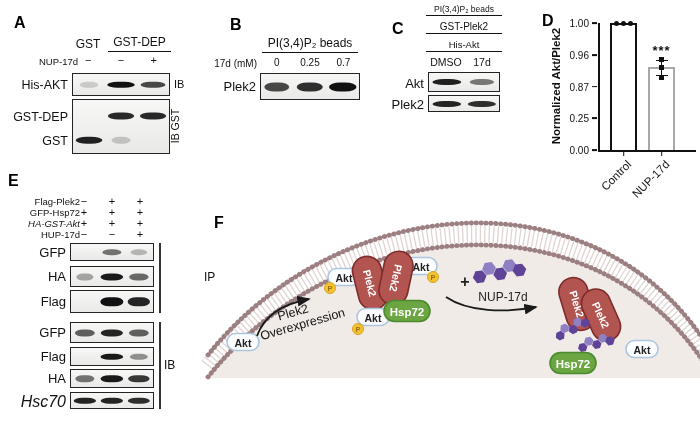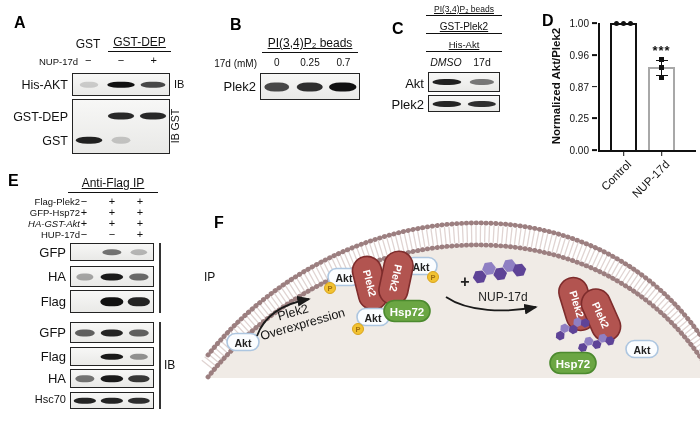--- a/index.html
+++ b/index.html
@@ -7,21 +7,21 @@
        font-family:"Liberation Sans",sans-serif;color:#111;}
   .abs{position:absolute;}
   .plabel{position:absolute;font-weight:700;font-size:16px;color:#000;}
   .blot{position:absolute;border:1.5px solid #232323;box-sizing:border-box;
         background:linear-gradient(180deg,#f7f7f6,#e9e9e7);}
   .bandrow{position:absolute;left:0;top:0;right:0;bottom:0;}
   .band{position:absolute;background:#111;border-radius:50%/62%;filter:blur(.6px);}
   .rlab{position:absolute;text-align:right;white-space:nowrap;}
   .cx{transform:translateX(-50%);}
   .ctr{text-align:center;}
-  .uline{border-bottom:1.4px solid #111;padding-bottom:2px;text-decoration:underline;}
+  .uline{border-bottom:1.4px solid #111;padding-bottom:2px;}
   .signs{position:absolute;height:13px;}
   .signs span{position:absolute;top:0;transform:translateX(-50%);}
   .vline{position:absolute;width:1.5px;background:#333;}
   .vtext{position:absolute;transform:rotate(-90deg);transform-origin:center;
          text-align:center;white-space:nowrap;}
   
   #plot{position:absolute;left:598px;top:23px;width:96px;height:127px;
         border-left:2px solid #111;border-bottom:2px solid #111;box-sizing:content-box;}
   #yaxis{position:absolute;left:560px;top:23px;width:37px;height:131px;}
   .ytick-label{position:absolute;right:8px;width:30px;text-align:right;font-size:10px;color:#111;}
@@ -88,21 +88,21 @@
       <span class="band" style="left: 50%; top: 50%; width: 26%; height: 9px; opacity: 0.868; transform: translate(-50%, -50%) scaleX(1.043);"></span>
       <span class="band" style="left: 83.3333%; top: 50%; width: 26%; height: 9px; opacity: 1; transform: translate(-50%, -50%) scaleX(1.1);"></span>
     </div>
   <div class="rlab" style="left:196px;top:79px;width:60px;font-size:13px;">Plek2</div>
 
   <div class="plabel" style="left:392px;top:20px;">C</div>
   <div class="abs ctr uline" style="left:426px;top:4px;width:76px;font-size:8.5px;padding-bottom:1px;">PI(3,4)P₂ beads</div>
   <div class="abs ctr uline" style="left:426px;top:21px;width:76px;font-size:10px;padding-bottom:1px;">GST-Plek2</div>
   <div class="abs ctr uline" style="left:426px;top:39px;width:76px;font-size:9.5px;padding-bottom:1px;">His-Akt</div>
   <div class="signs" style="left:428px;top:56px;width:72px;font-size:10.5px;">
-      <span style="left: 25%; font-style: italic;">DMSO</span>
+      <span style="left: 25%;">DMSO</span>
       <span style="left: 75%;">17d</span>
     </div>
   <div class="blot" style="left:428px;top:72px;width:72px;height:20px;">
       <span class="band" style="left: 25%; top: 50%; width: 39%; height: 6px; opacity: 0.9296; transform: translate(-50%, -50%) scaleX(1.0696);"></span>
       <span class="band" style="left: 75%; top: 50%; width: 39%; height: 6px; opacity: 0.5424; transform: translate(-50%, -50%) scaleX(0.9024);"></span>
     </div>
   <div class="rlab" style="left:384px;top:76px;width:40px;font-size:13px;">Akt</div>
   <div class="blot" style="left:428px;top:95px;width:72px;height:17px;">
       <span class="band" style="left: 25%; top: 50%; width: 39%; height: 6px; opacity: 0.912; transform: translate(-50%, -50%) scaleX(1.062);"></span>
       <span class="band" style="left: 75%; top: 50%; width: 39%; height: 6px; opacity: 0.868; transform: translate(-50%, -50%) scaleX(1.043);"></span>
@@ -136,21 +136,20 @@
       <div class="sq" style="left: 59.1px; top: 52.21px;"></div>
       <div class="errbar" style="left: 60.75px; top: 37.465px; height: 15.24px;"></div>
       <div class="errcap" style="left: 55.5px; top: 36.715px;"></div>
       <div class="errcap" style="left: 55.5px; top: 51.955px;"></div>
       <div class="sig" style="left: 61.5px; top: 20.465px;">***</div>
       <div class="xtick" style="left: 61.5px;"></div>
       <div class="xlabel" style="right: 32.5px;">NUP-17d</div>
     </div>
 
   <div class="plabel" style="left:8px;top:172px;">E</div>
-  <div class="abs ctr uline" style="left:68px;top:176px;width:90px;font-size:12px;">Anti-Flag IP</div>
 
   <div class="rlab" style="left:10px;top:196px;width:70px;font-size:9.5px;">Flag-Plek2</div>
   <div class="signs" style="left:70px;top:195px;width:84px;font-size:11px;">
       <span style="left: 16.6667%;">−</span>
       <span style="left: 50%;">+</span>
       <span style="left: 83.3333%;">+</span>
     </div>
   <div class="rlab" style="left:10px;top:207px;width:70px;font-size:9.5px;">GFP-Hsp72</div>
   <div class="signs" style="left:70px;top:206px;width:84px;font-size:11px;">
       <span style="left: 16.6667%;">+</span>
@@ -204,21 +203,21 @@
       <span class="band" style="left: 16.6667%; top: 50%; width: 26%; height: 7.5px; opacity: 0.56; transform: translate(-50%, -50%) scaleX(0.91);"></span>
       <span class="band" style="left: 50%; top: 50%; width: 26%; height: 7.5px; opacity: 0.956; transform: translate(-50%, -50%) scaleX(1.081);"></span>
       <span class="band" style="left: 83.3333%; top: 50%; width: 26%; height: 7.5px; opacity: 0.824; transform: translate(-50%, -50%) scaleX(1.024);"></span>
     </div>
   <div class="rlab" style="left:0;top:371px;width:66px;font-size:13px;">HA</div>
   <div class="blot" style="left:70px;top:392px;width:84px;height:17px;">
       <span class="band" style="left: 16.6667%; top: 50%; width: 26%; height: 6.5px; opacity: 0.912; transform: translate(-50%, -50%) scaleX(1.062);"></span>
       <span class="band" style="left: 50%; top: 50%; width: 26%; height: 6.5px; opacity: 0.912; transform: translate(-50%, -50%) scaleX(1.062);"></span>
       <span class="band" style="left: 83.3333%; top: 50%; width: 26%; height: 6.5px; opacity: 0.868; transform: translate(-50%, -50%) scaleX(1.043);"></span>
     </div>
-  <div class="rlab" style="left:0;top:393px;width:66px;font-size:11px;">Hsc70</div>
+  <div class="rlab" style="left:0;top:393px;width:66px;font-size:16px;font-style:italic;">Hsc70</div>
   <div class="vline" style="left:159px;top:322px;height:87px;"></div>
   <div class="abs" style="left:164px;top:358px;font-size:12px;">IB</div>
 
   <div class="plabel" style="left:214px;top:214px;">F</div>
   <svg class="abs" style="left:200px;top:211px;" width="500" height="215" viewBox="0 0 500 215">
     <defs>
       <marker id="ah" markerWidth="9" markerHeight="8" refX="6.5" refY="3" orient="auto">
         <path d="M0,0 L7.5,3 L0,6 Z" fill="#1a1a1a"></path>
       </marker>
       <g id="mol">

